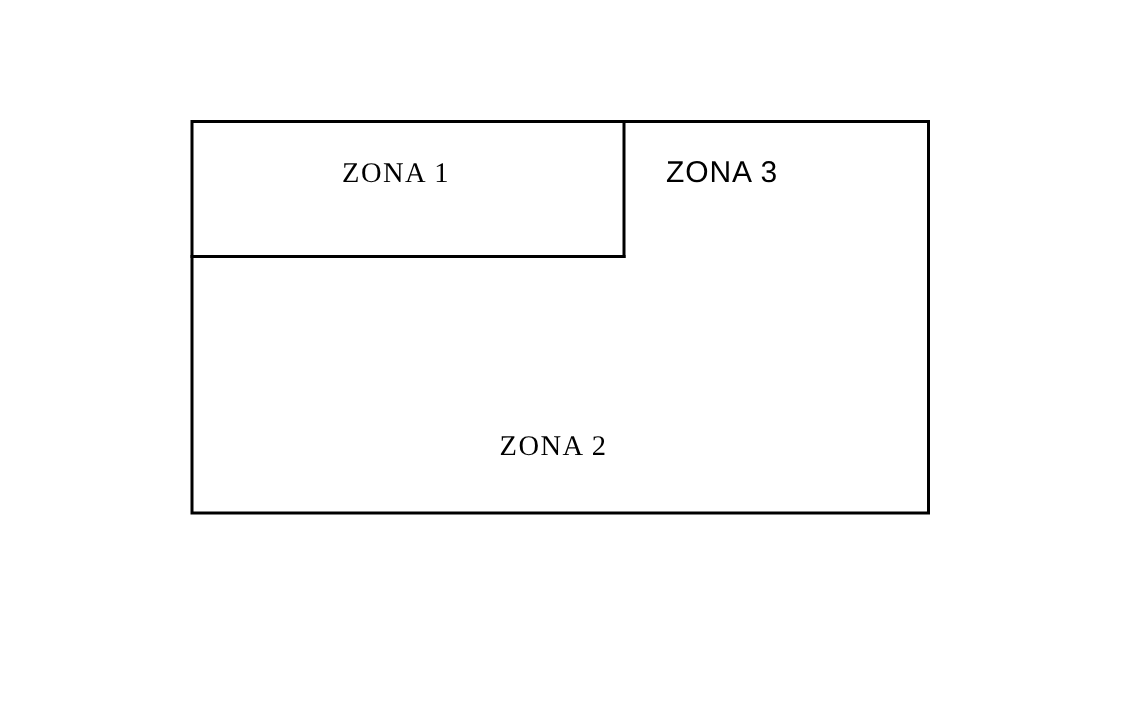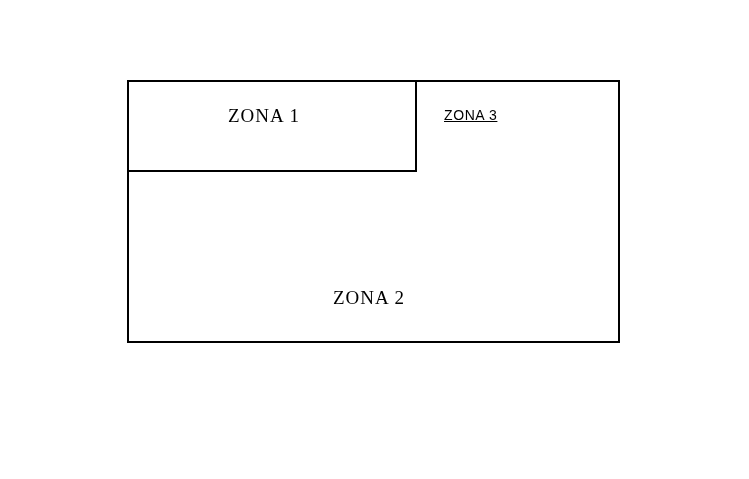--- a/index.html
+++ b/index.html
@@ -63,24 +63,23 @@
 
   .zone-label.serif-label {
     font-family: "Liberation Serif", serif;
     font-size: 19px;
     line-height: 19px;
     letter-spacing: 1px;
   }
 
   .zone-label.sans-label {
     font-family: "Liberation Sans", sans-serif;
-    font-size: 14px;
+    font-size: 20px;
     line-height: 14px;
     letter-spacing: 0.6px;
-    text-decoration: underline;
   }
 
   #zone1-label {
     left: 228px;
     top: 106px;
   }
 
   #zone3-label {
     left: 444px;
     top: 108px;

